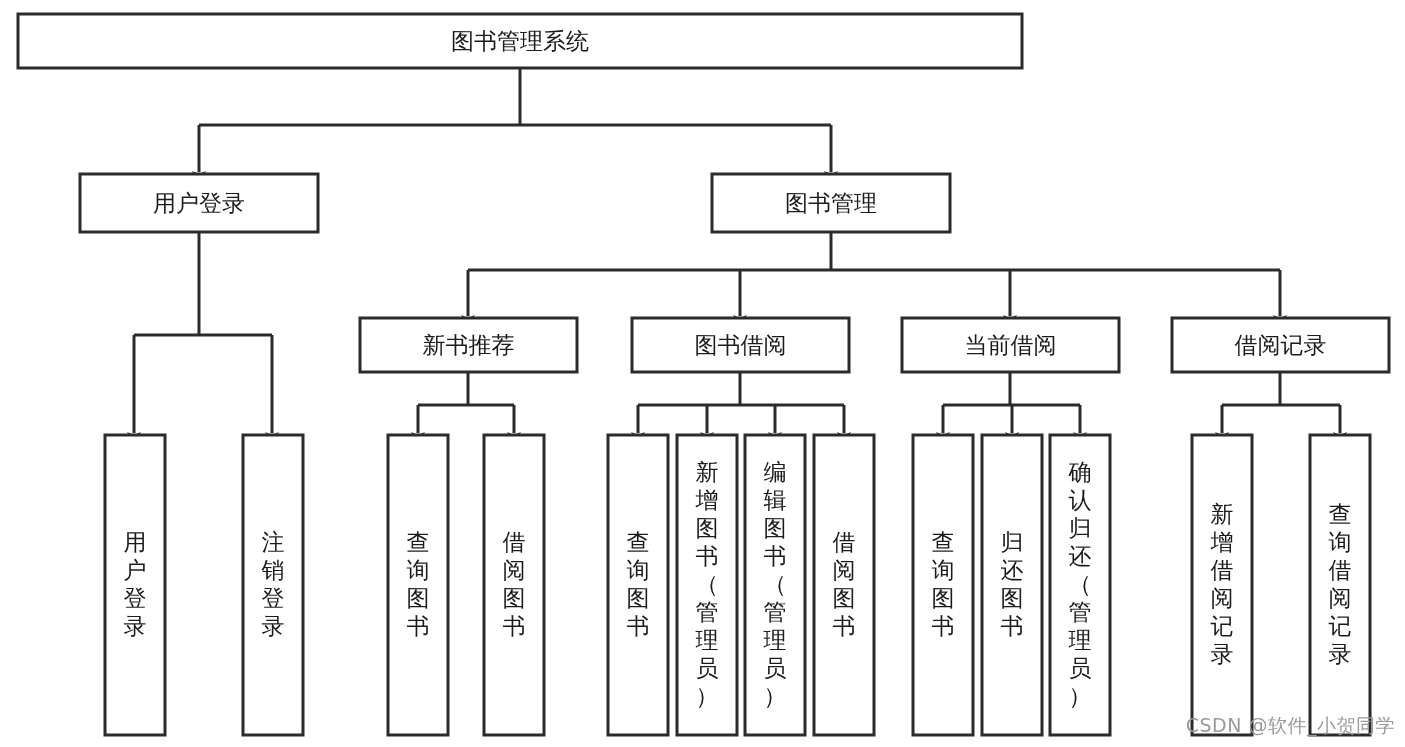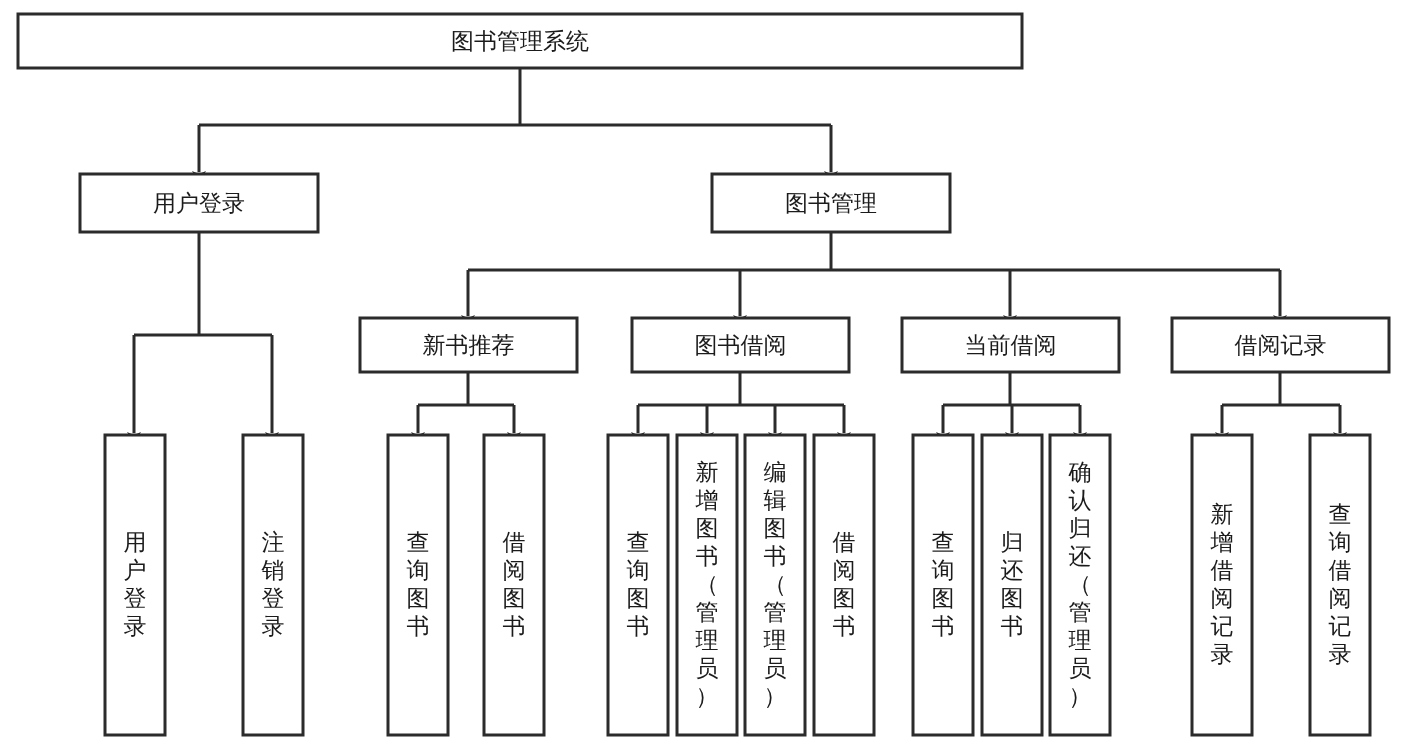--- a/index.html
+++ b/index.html
@@ -191,13 +191,14 @@
           <rect x="1192" y="435" width="60" height="300" class="node-rect"></rect>
           <text x="1222" y="515" class="node-label-vertical"><tspan x="1222" dy="0">新</tspan><tspan x="1222" dy="28">增</tspan><tspan x="1222" dy="28">借</tspan><tspan x="1222" dy="28">阅</tspan><tspan x="1222" dy="28">记</tspan><tspan x="1222" dy="28">录</tspan></text>
         </g>
         <g>
           <rect x="1310" y="435" width="60" height="300" class="node-rect"></rect>
           <text x="1340" y="515" class="node-label-vertical"><tspan x="1340" dy="0">查</tspan><tspan x="1340" dy="28">询</tspan><tspan x="1340" dy="28">借</tspan><tspan x="1340" dy="28">阅</tspan><tspan x="1340" dy="28">记</tspan><tspan x="1340" dy="28">录</tspan></text>
         </g>
       </g>
   </svg>
 
+  <div class="watermark">CSDN @软件_小贺同学</div>
 </div>
 
 </body></html>

